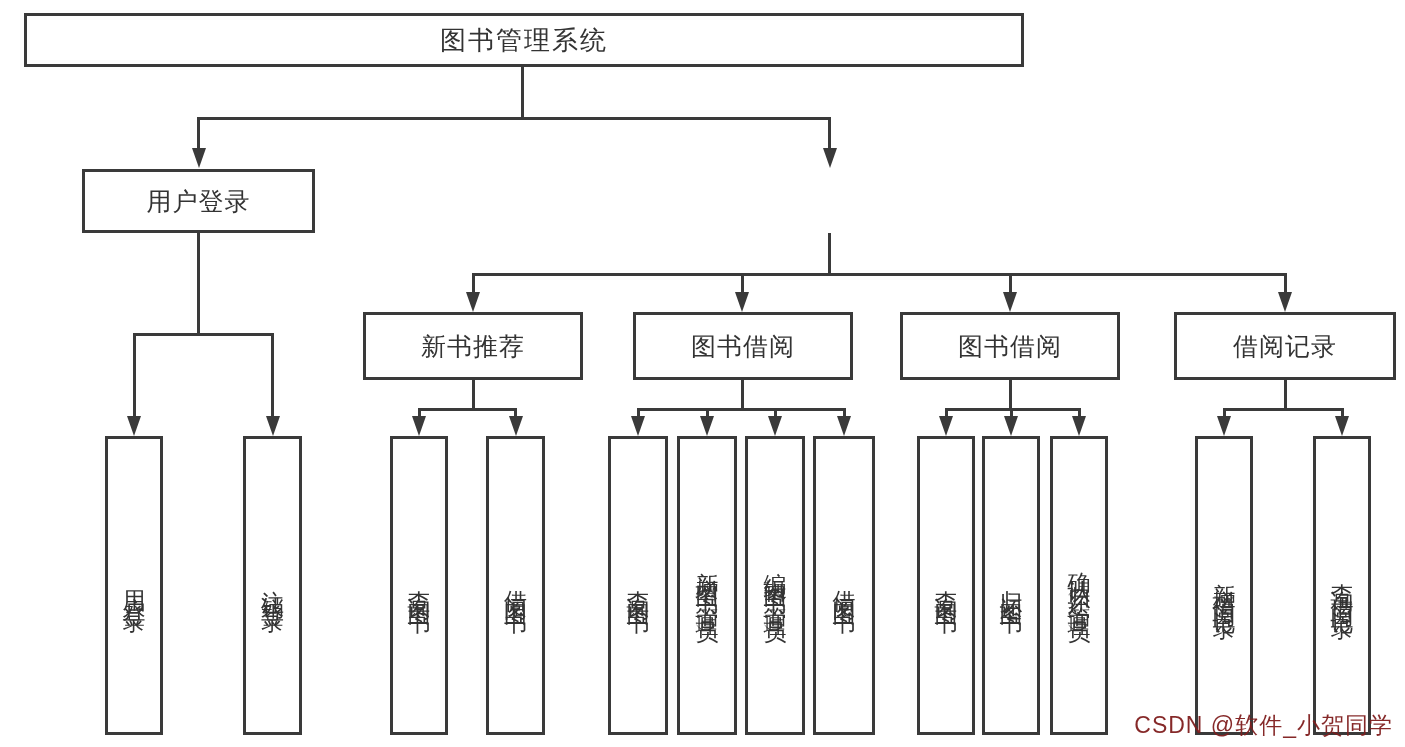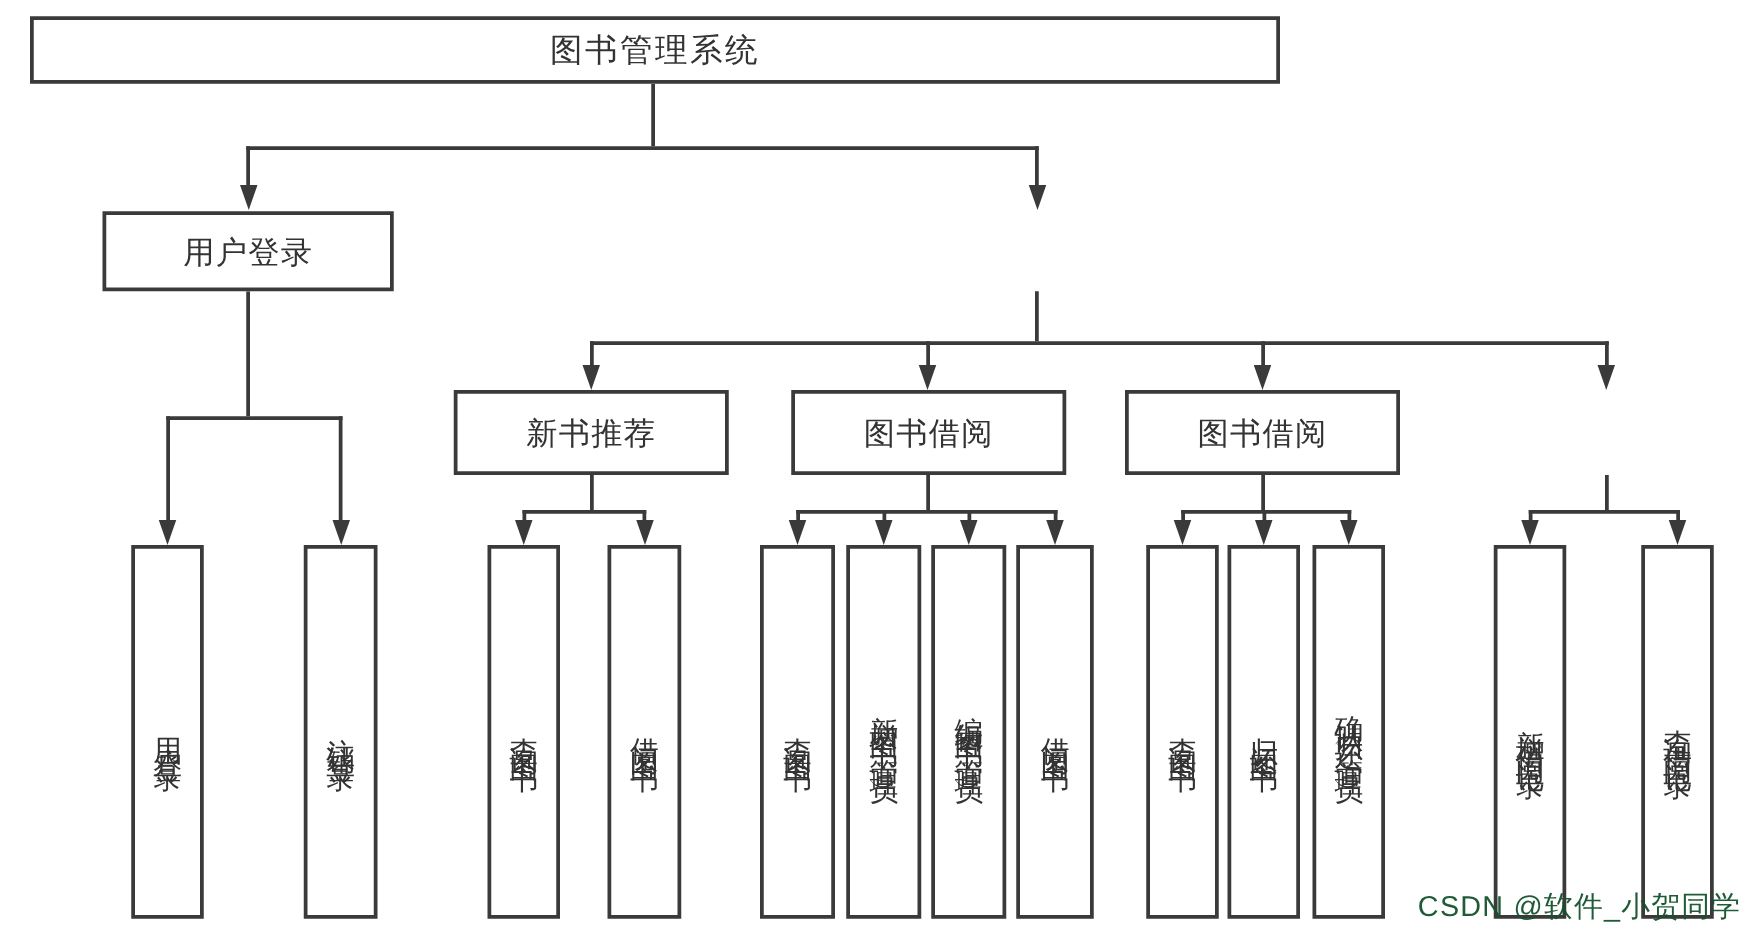--- a/index.html
+++ b/index.html
@@ -36,21 +36,21 @@
   .arr{
     position:absolute;width:0;height:0;
     border-left:7px solid transparent;
     border-right:7px solid transparent;
     border-top:20px solid #3a3a3a;
   }
   .watermark{
     position:absolute;
     right:12px;bottom:6px;
     font-size:23px;
-    color:#14532d;
+    color:#7f1d1d;
     opacity:0.95;
     z-index:10;
     letter-spacing:1px;
   }
 </style>
 </head>
 <body>
 
 <div class="canvas">
 
@@ -123,20 +123,23 @@
 
   <div class="box h-box" style="left:633px;top:312px;width:220px;height:68px">
     <span>图书借阅</span>
   </div>
   <div class="box h-box" style="left:363px;top:312px;width:220px;height:68px">
     <span>新书推荐</span>
   </div>
   <div class="box h-box" style="left:900px;top:312px;width:220px;height:68px">
     <span>图书借阅</span>
   </div>
+  <div class="box h-box" style="left:1174px;top:312px;width:222px;height:68px">
+    <span>借阅记录</span>
+  </div>
 
   <div class="box v-box" style="left:105px;top:436px;width:58px;height:299px">
     <span>用户登录</span>
   </div>
   <div class="box v-box" style="left:243px;top:436px;width:59px;height:299px">
     <span>注销登录</span>
   </div>
   <div class="box v-box" style="left:390px;top:436px;width:58px;height:299px">
     <span>查询图书</span>
   </div>

